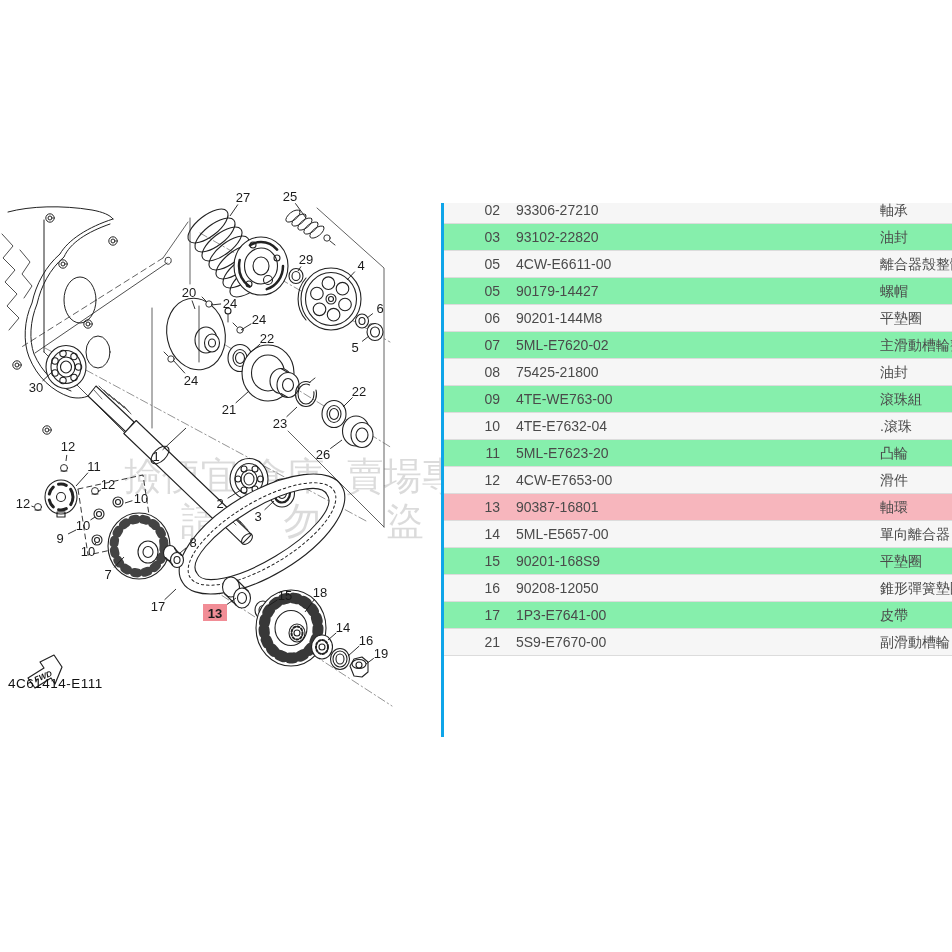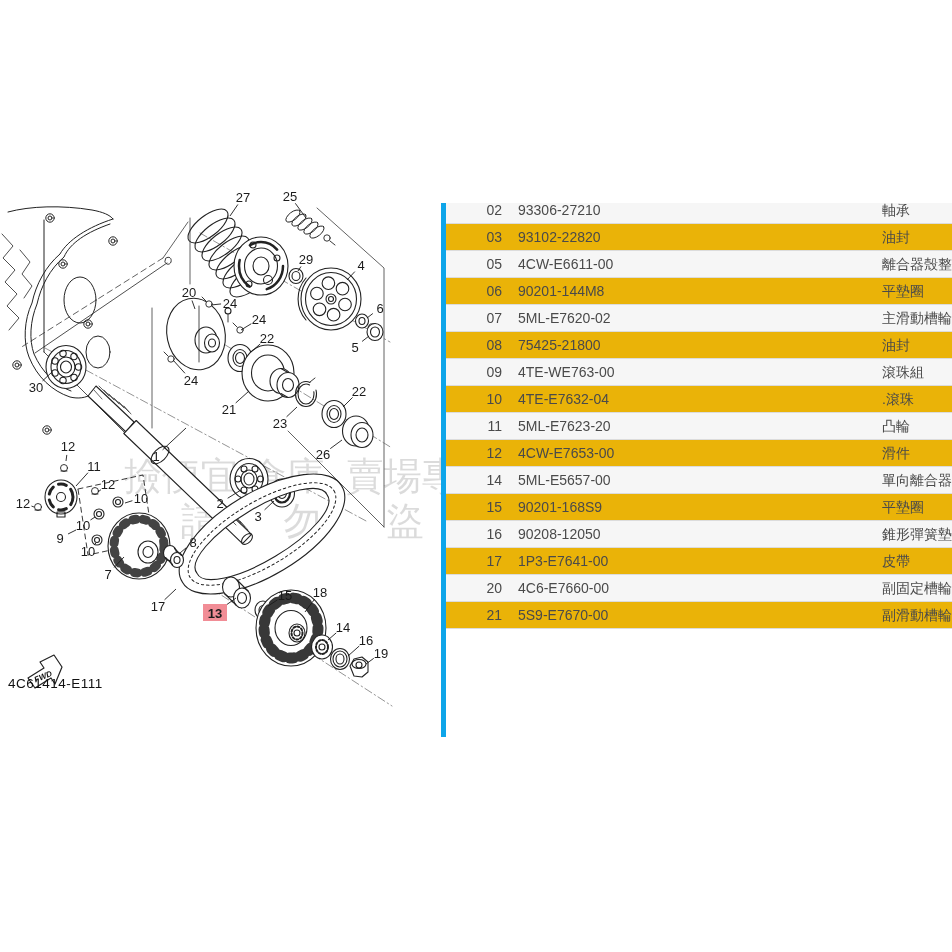--- a/index.html
+++ b/index.html
@@ -8,24 +8,24 @@
   
   .wm{position:absolute;color:rgba(0,0,0,0.14);white-space:nowrap;pointer-events:none;
       font-family:"Liberation Sans","DejaVu Sans",sans-serif;}
   #wm1{left:124px;top:451px;font-size:38px;letter-spacing:0px;}
   #wm2{left:181px;top:496px;font-size:38px;letter-spacing:27px;}
   
   #diagram{position:absolute;left:0;top:0;}
   .callout-text{font-size:13px;fill:#1b1b1b;font-family:"Liberation Sans","DejaVu Sans",sans-serif;}
   
   #table-wrap{position:absolute;left:441px;top:203px;width:511px;height:534px;
-              overflow:hidden;border-left:5px solid #0ea5e9;box-sizing:border-box;}
+              overflow:hidden;border-left:3px solid #0ea5e9;box-sizing:border-box;}
   #tbl{margin-top:-6px;}
   .row{position:relative;height:27px;line-height:26px;box-sizing:border-box;
-       border-bottom:1px solid #dcdcdc;font-size:14px;color:#4a4a4a;background:#eab308;}
+       border-bottom:1px solid #dcdcdc;font-size:14px;color:#4a4a4a;background:#86efac;}
   .row:nth-child(odd){background:#f6f6f6;}
   .row.hl{background:#f7b6bd !important;}
   .cell-no{display:inline-block;width:56px;text-align:right;vertical-align:top;}
   .cell-part{display:inline-block;padding-left:16px;vertical-align:top;}
   .cell-name{position:absolute;left:436px;top:0;white-space:nowrap;}
 </style>
 </head>
 <body>
 
 <div id="wm1" class="wm">撿便宜 倉庫, 賣場專用</div>
@@ -419,27 +419,28 @@
       <rect x="203" y="604" width="24" height="17" fill="#f18d96"></rect>
       <text x="215" y="613" text-anchor="middle" dominant-baseline="central" class="callout-text" fill="#8c1018" font-weight="bold">13</text>
     </g>
 </svg>
 
 <div id="table-wrap">
   <div id="tbl">
       <div class="row"><span class="cell-no">02</span><span class="cell-part">93306-27210</span><span class="cell-name">軸承</span></div>
       <div class="row"><span class="cell-no">03</span><span class="cell-part">93102-22820</span><span class="cell-name">油封</span></div>
       <div class="row"><span class="cell-no">05</span><span class="cell-part">4CW-E6611-00</span><span class="cell-name">離合器殼整體</span></div>
+      <div class="row"><span class="cell-no">05</span><span class="cell-part">90179-14427</span><span class="cell-name">螺帽</span></div>
       <div class="row"><span class="cell-no">06</span><span class="cell-part">90201-144M8</span><span class="cell-name">平墊圈</span></div>
       <div class="row"><span class="cell-no">07</span><span class="cell-part">5ML-E7620-02</span><span class="cell-name">主滑動槽輪整體</span></div>
       <div class="row"><span class="cell-no">08</span><span class="cell-part">75425-21800</span><span class="cell-name">油封</span></div>
       <div class="row"><span class="cell-no">09</span><span class="cell-part">4TE-WE763-00</span><span class="cell-name">滾珠組</span></div>
       <div class="row"><span class="cell-no">10</span><span class="cell-part">4TE-E7632-04</span><span class="cell-name">.滾珠</span></div>
       <div class="row"><span class="cell-no">11</span><span class="cell-part">5ML-E7623-20</span><span class="cell-name">凸輪</span></div>
       <div class="row"><span class="cell-no">12</span><span class="cell-part">4CW-E7653-00</span><span class="cell-name">滑件</span></div>
+      <div class="row hl"><span class="cell-no">13</span><span class="cell-part">90387-16801</span><span class="cell-name">軸環</span></div>
       <div class="row"><span class="cell-no">14</span><span class="cell-part">5ML-E5657-00</span><span class="cell-name">單向離合器</span></div>
       <div class="row"><span class="cell-no">15</span><span class="cell-part">90201-168S9</span><span class="cell-name">平墊圈</span></div>
       <div class="row"><span class="cell-no">16</span><span class="cell-part">90208-12050</span><span class="cell-name">錐形彈簧墊圈</span></div>
       <div class="row"><span class="cell-no">17</span><span class="cell-part">1P3-E7641-00</span><span class="cell-name">皮帶</span></div>
-      <div class="row"><span class="cell-no">20</span><span class="cell-part">4C6-E7660-00</span><span class="cell-name">副固定槽輪</span></div>
       <div class="row"><span class="cell-no">21</span><span class="cell-part">5S9-E7670-00</span><span class="cell-name">副滑動槽輪</span></div>
     </div>
 </div>
 
 </body></html>

